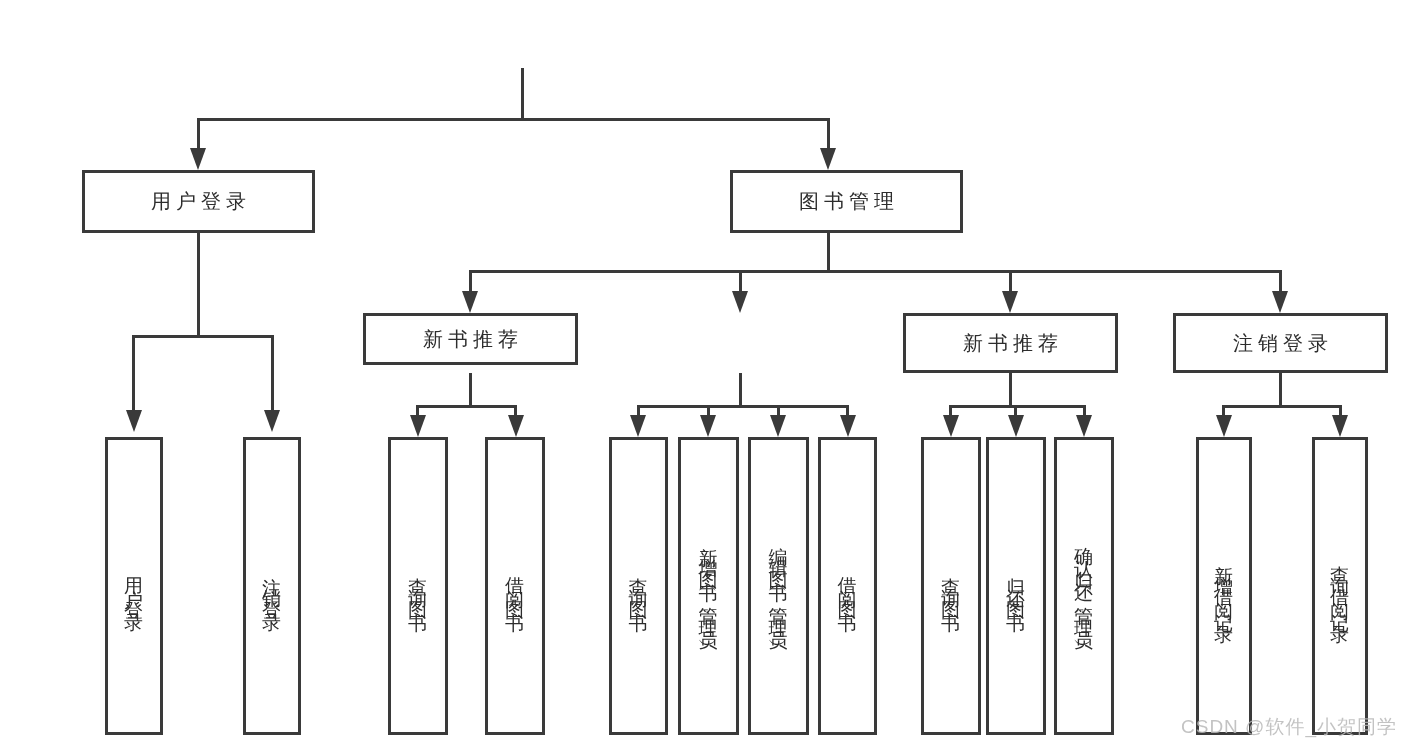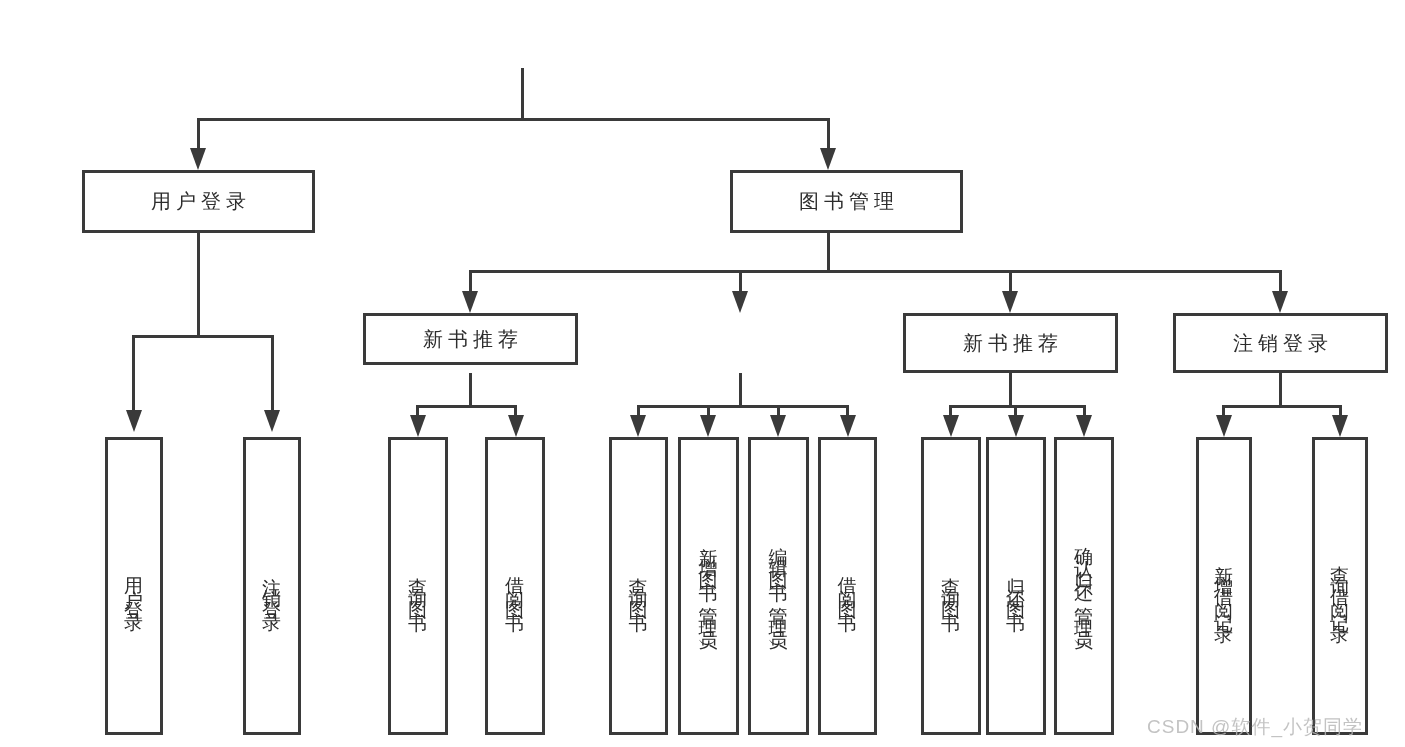--- a/index.html
+++ b/index.html
@@ -22,21 +22,21 @@
   }
   .hline,.vline{position:absolute;background:var(--line);}
   .hline{height:3px;}
   .vline{width:3px;}
   .arr{
     position:absolute;width:0;height:0;
     border-left:8px solid transparent;border-right:8px solid transparent;
     border-top:22px solid var(--line);
   }
   .watermark{
-    position:absolute;left:1147px;top:714px;z-index:10;
+    position:absolute;left:1181px;top:714px;z-index:10;
     font-size:19px;letter-spacing:1px;color:var(--watermark);opacity:.85;
     white-space:nowrap;
   }
 </style>
 </head>
 <body>
 
 <div class="stage">
 
 

